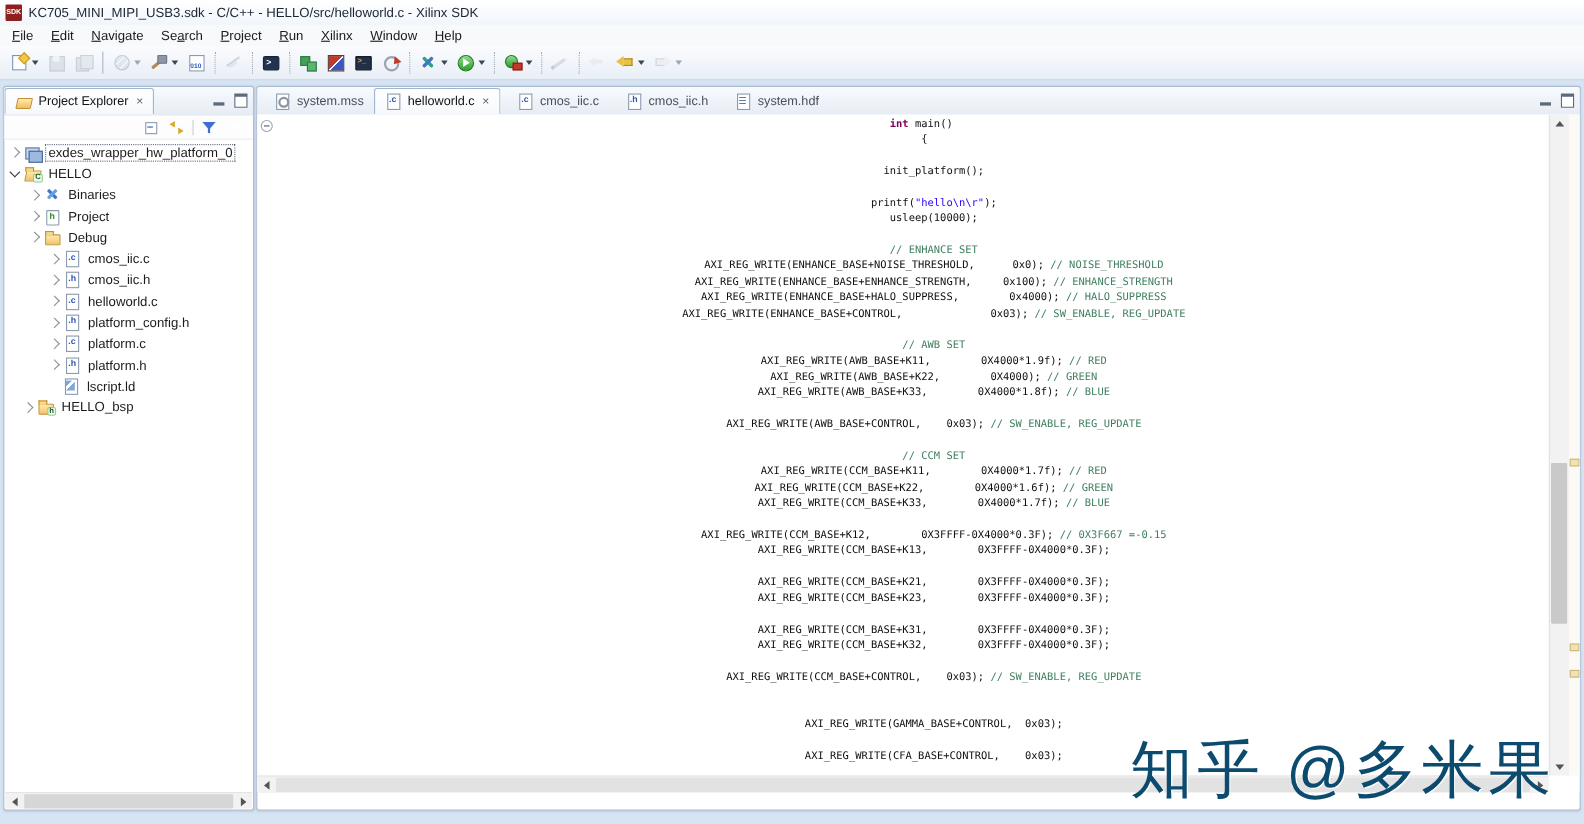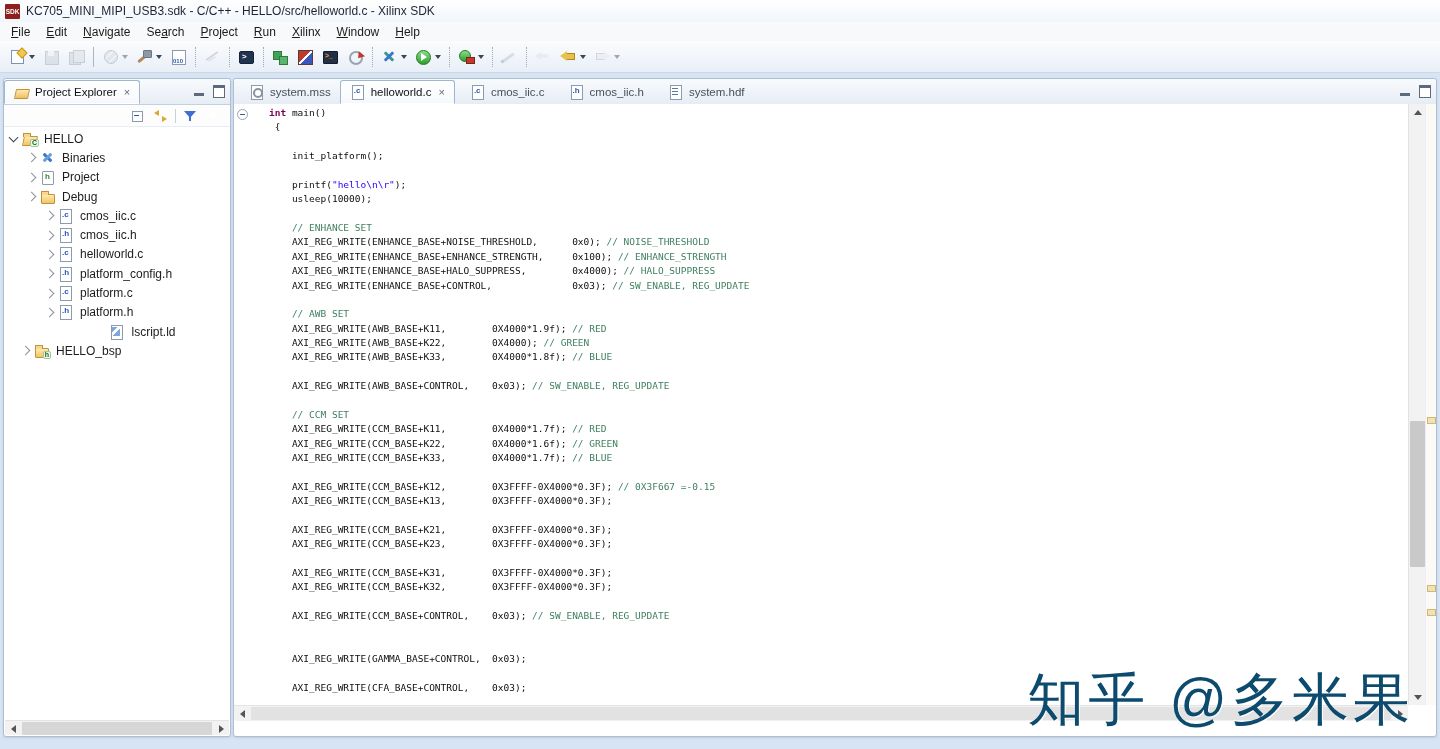--- a/index.html
+++ b/index.html
@@ -114,21 +114,21 @@
   .ti-h-file::after{content:".h";position:absolute;left:4px;top:1px;font-size:8px;font-weight:bold;color:#2a56b8;}
   .ti-ld-file::after{content:"";position:absolute;left:3px;top:2px;width:8px;height:9px;background:linear-gradient(135deg,#7fa7dd 30%,#fff 30%,#fff 55%,#7fa7dd 55%);}
   .ti-mss-file::after{content:"";position:absolute;left:4px;top:3px;width:6px;height:6px;border-radius:50%;border:2px solid #8b93a0;}
   .ti-hdf-file::after{content:"";position:absolute;left:4px;top:3px;width:6px;height:7px;background:repeating-linear-gradient(#5b77a3 0 1px,#fff 1px 3px);}
   .ti-explorer::before{content:"";position:absolute;left:1px;top:4px;width:12px;height:8px;background:linear-gradient(#ffe9ad,#f0bf5e);border:1px solid #c49136;border-radius:1px;transform:skewX(-12deg);}
   
   .code-area{position:absolute;left:0;right:0;top:25px;bottom:15px;background:#fff;overflow:hidden;border-radius:0 0 3px 3px;}
   .gutter{position:absolute;left:0;top:0;bottom:0;width:16px;background:#fff;}
   .fold-marker{position:absolute;left:3px;top:5px;width:9px;height:9px;border:1px solid #96a5b8;border-radius:50%;background:#fff;}
   .fold-marker::after{content:"";position:absolute;left:2px;top:3.5px;width:5px;height:1px;background:#4a5a6e;}
-  .code{position:absolute;left:16px;top:2px;right:30px;font-family:"DejaVu Sans Mono","Liberation Mono",monospace;font-size:9.5px;line-height:14.38px;white-space:pre;color:#0e0e0e;padding-left:19px;}
+  .code{position:absolute;left:16px;top:2px;right:30px;font-family:"DejaVu Sans Mono","Liberation Mono",monospace;font-size:9.5px;line-height:14.38px;white-space:pre;color:#0e0e0e;padding-left:19px;text-align:center;}
   .cl{height:14.38px;}
   .s-kw{color:#7f0055;font-weight:bold;}
   .s-cm{color:#3f7f5f;}
   .s-str{color:#2a00ff;}
   .s-pl{color:#0e0e0e;}
   
   .vscroll{position:absolute;top:0;bottom:16px;right:10px;width:17px;background:#f2f2f2;border-left:1px solid #e2e2e2;}
   .sb-btn{position:absolute;left:0;width:17px;height:16px;display:flex;align-items:center;justify-content:center;}
   .sb-up{top:0;}.sb-down{bottom:0;}
   .tri-up{width:0;height:0;border-left:4px solid transparent;border-right:4px solid transparent;border-bottom:5px solid #555;}
@@ -258,20 +258,25 @@
     </div>
     <div class="view-toolbar" id="explorer-toolbar">
         <span class="ic i-collapse-all"></span>
         <span class="ic i-link-editor"></span>
         <span class="vt-sep"></span>
         <span class="ic i-filter"></span>
         <span class="ic i-view-menu"></span>
       </div>
     <div class="tree" id="tree">
         <div class="tree-row" style="padding-left: 6px;">
+          <span class="arr col"></span>
+          <span class="ti ti-hw-platform"></span>
+          <span class="tlabel focus">exdes_wrapper_hw_platform_0</span>
+        </div>
+        <div class="tree-row" style="padding-left: 6px;">
           <span class="arr exp"></span>
           <span class="ti ti-cproj">
             <span class="badge">C</span>
           </span>
           <span class="tlabel">HELLO</span>
         </div>
         <div class="tree-row" style="padding-left: 24px; text-align: center;">
           <span class="arr col"></span>
           <span class="ti ti-binaries"></span>
           <span class="tlabel">Binaries</span>
@@ -309,21 +314,21 @@
         <div class="tree-row" style="padding-left: 42px;">
           <span class="arr col"></span>
           <span class="ti ti-c-file ti-doc"></span>
           <span class="tlabel">platform.c</span>
         </div>
         <div class="tree-row" style="padding-left: 42px;">
           <span class="arr col"></span>
           <span class="ti ti-h-file ti-doc"></span>
           <span class="tlabel">platform.h</span>
         </div>
-        <div class="tree-row" style="padding-left: 42px; justify-content: center;">
+        <div class="tree-row" style="padding-left: 42px;">
           <span class="arr none"></span>
           <span class="ti ti-ld-file ti-doc"></span>
           <span class="tlabel">lscript.ld</span>
         </div>
         <div class="tree-row" style="padding-left: 18px;">
           <span class="arr col"></span>
           <span class="ti ti-bsp-project">
             <span class="badge">h</span>
           </span>
           <span class="tlabel">HELLO_bsp</span>

